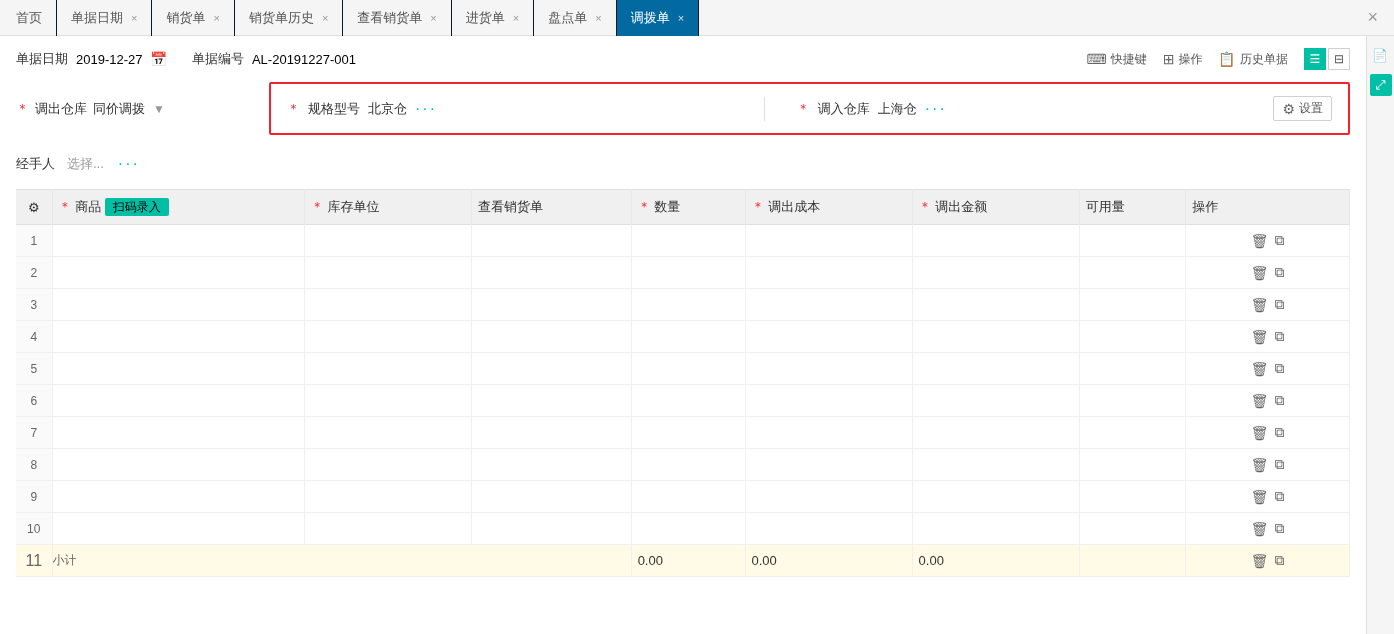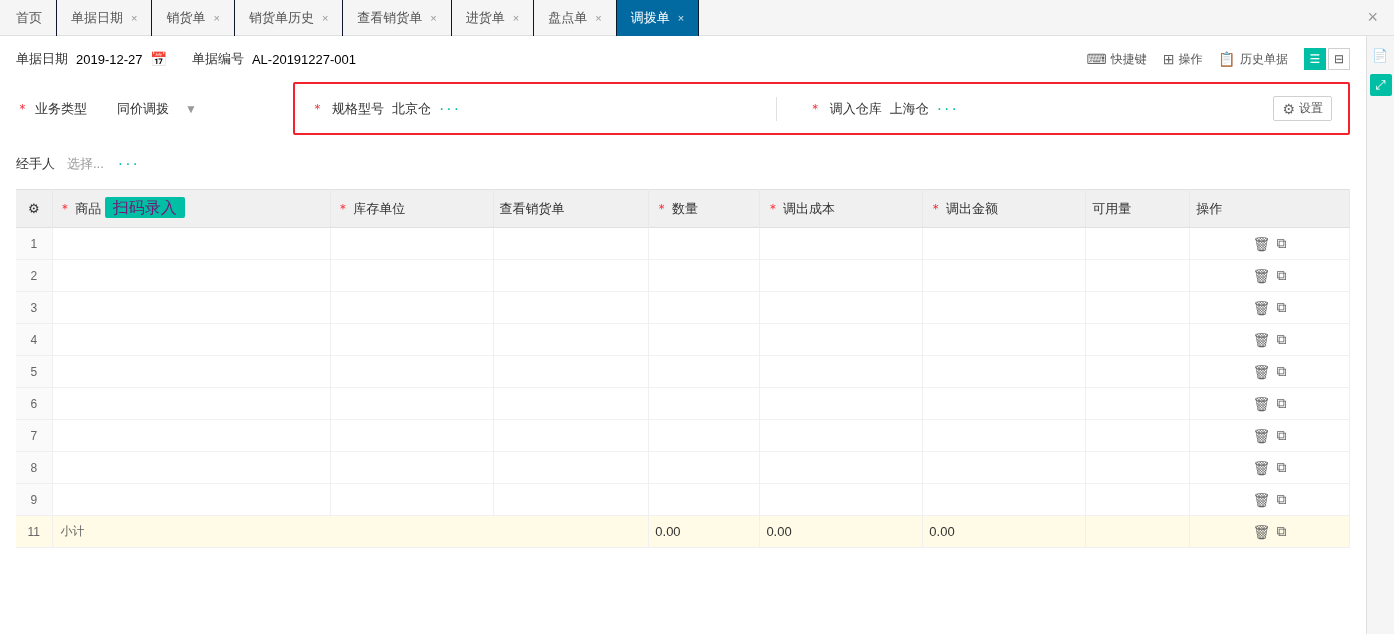--- a/index.html
+++ b/index.html
@@ -134,24 +134,23 @@
       align-items: center;
       gap: 6px;
     }
     .required-star {
       color: #f5222d;
       font-size: 13px;
     }
     .form-select {
       display: flex;
       align-items: center;
-      gap: 16px;
+      gap: 8px;
       min-width: 160px;
       cursor: pointer;
-      margin-left: 24px;
     }
     .select-value {
       color: #333;
     }
     .select-arrow {
       color: #999;
       font-size: 12px;
     }
     .dots-btn {
       color: #00bfa5;
@@ -241,24 +240,24 @@
       color: #666;
       background: #fafafa;
       font-size: 12px;
     }
     .data-table tr:last-child td {
       background: #fffbe6;
       border-top: 1px solid #e8e8e8;
     }
     .scan-btn {
       background: #00bfa5;
-      color: #701a75;
+      color: #000000;
       padding: 2px 8px;
       border-radius: 2px;
-      font-size: 16px;
+      font-size: 12px;
       cursor: pointer;
       white-space: nowrap;
     }
     .th-gear {
       text-align: center;
       cursor: pointer;
     }
     .th-ops {
       text-align: center;
     }
@@ -377,21 +376,21 @@
           <div class="view-toggle">
             <div class="view-btn active">☰</div>
             <div class="view-btn">⊟</div>
           </div>
         </div>
       </div>
 
       <div class="form-row">
         <div class="form-field">
           <span class="required-star">＊</span>
-          <span class="field-label">业务类型</span>
+          <span class="field-label">调出仓库</span>
           <div class="form-select">
             <span class="select-value">同价调拨</span>
             <span class="select-arrow">▼</span>
           </div>
         </div>
 
         <div class="highlight-box">
           <div class="warehouse-field">
             <span class="required-star">＊</span>
             <span class="field-label">规格型号</span>
@@ -589,22 +588,38 @@
       <td></td>
       <td></td>
       <td>
         <div class="op-icons">
           <span class="op-icon">🗑</span>
           <span class="op-icon">⧉</span>
         </div>
       </td>
     </tr>
             <tr>
-      <td style="color:#666;font-size:12px;">11</td>
-      <td colspan="3" style="background:#fffbe6;padding-left:8px;"><span style="color:#666;font-size:12px;">小计</span></td>
+      <td>10</td>
+      <td></td>
+      <td></td>
+      <td></td>
+      <td></td>
+      <td></td>
+      <td></td>
+      <td></td>
+      <td>
+        <div class="op-icons">
+          <span class="op-icon">🗑</span>
+          <span class="op-icon">⧉</span>
+        </div>
+      </td>
+    </tr>
+            <tr>
+      <td style="color:#666;font-size:16px;">11</td>
+      <td colspan="3" style="background:#fffbe6;padding-left:0;"><span style="color:#666;font-size:12px;">小计</span></td>
       <td style="background:#fffbe6;color:#333;">0.00</td>
       <td style="background:#fffbe6;color:#333;">0.00</td>
       <td style="background:#fffbe6;color:#333;">0.00</td>
       <td style="background:#fffbe6;"></td>
       <td style="background:#fffbe6;">
         <div class="op-icons">
           <span class="op-icon">🗑</span>
           <span class="op-icon">⧉</span>
         </div>
       </td>

